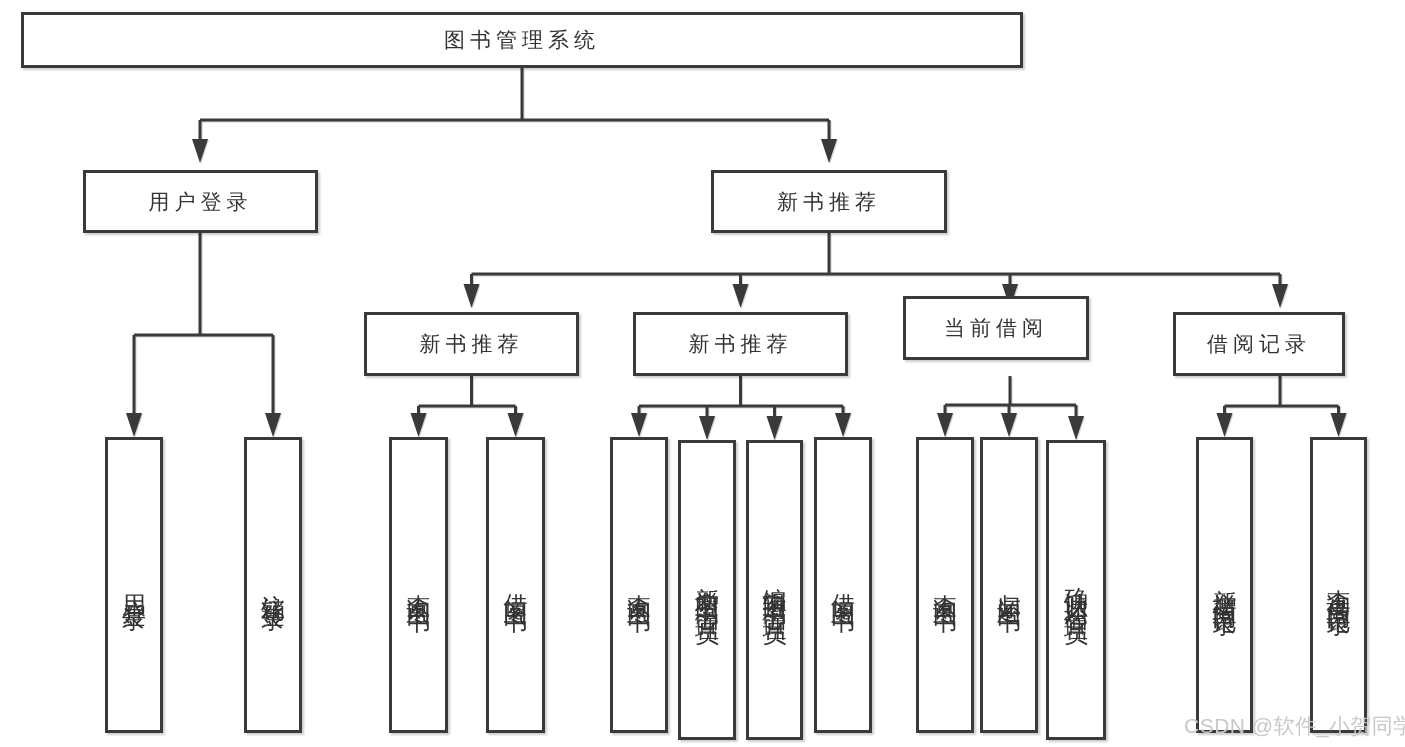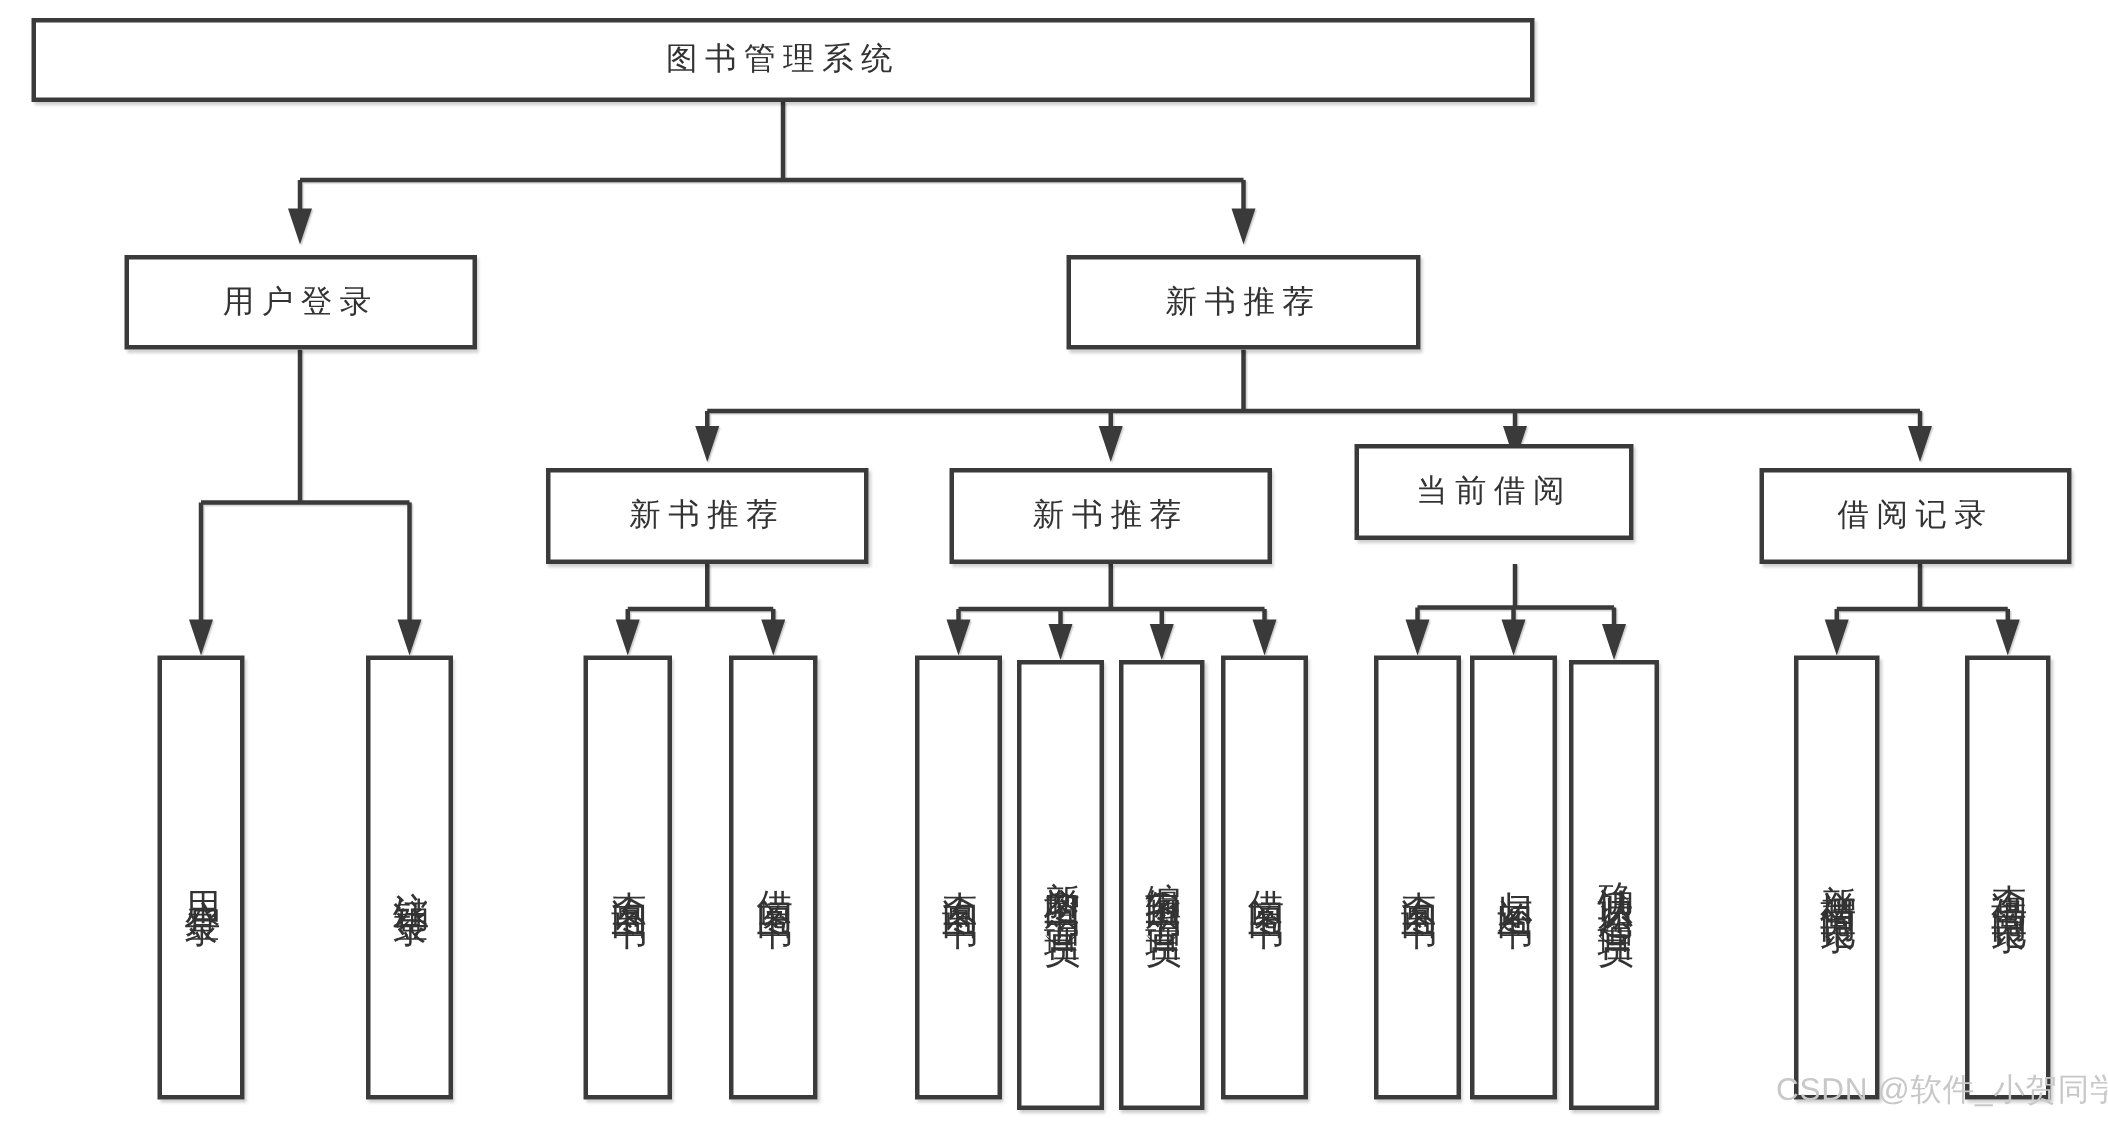--- a/index.html
+++ b/index.html
@@ -97,21 +97,21 @@
 
   <div class="box h" style="left:364px;top:312px;width:215px;height:64px">
     <span class="lbl">新书推荐</span>
   </div>
   <div class="box h" style="left:633px;top:312px;width:215px;height:64px">
     <span class="lbl">新书推荐</span>
   </div>
   <div class="box h" style="left:903px;top:296px;width:186px;height:64px">
     <span class="lbl">当前借阅</span>
   </div>
-  <div class="box h" style="left:1173px;top:312px;width:208px;height:64px">
+  <div class="box h" style="left:1173px;top:312px;width:172px;height:64px">
     <span class="lbl">借阅记录</span>
   </div>
 
   <div class="box v" style="left:105px;top:437px;width:58px;height:296px">
     <span class="lbl">用户登录</span>
   </div>
   <div class="box v" style="left:244px;top:437px;width:58px;height:296px">
     <span class="lbl">注销登录</span>
   </div>
 

